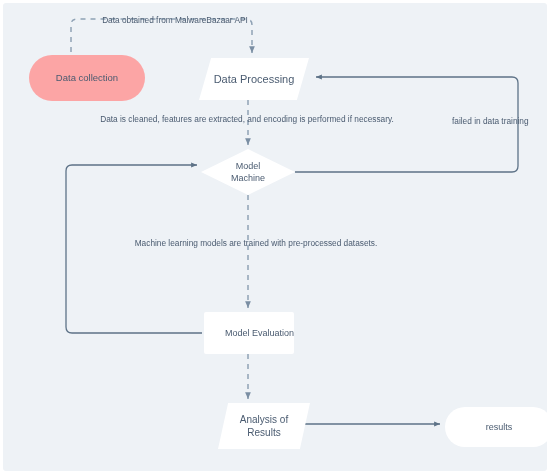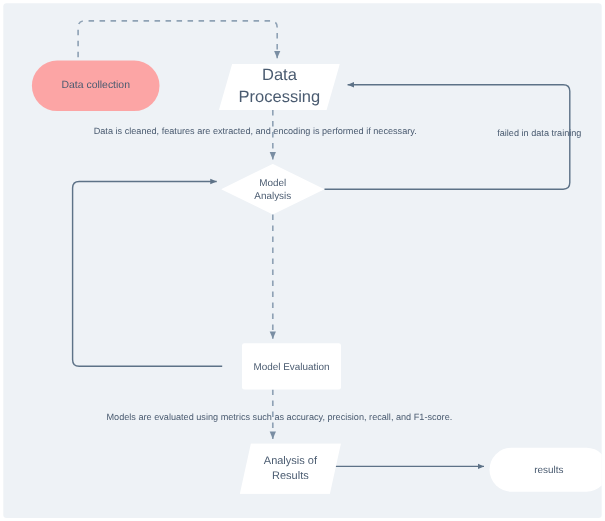--- a/index.html
+++ b/index.html
@@ -55,39 +55,39 @@
     clip-path:polygon(11% 0%, 100% 0%, 89% 100%, 0% 100%);
   }
   
   .diamond{
     background:#ffffff;
     clip-path:polygon(50% 0%, 100% 50%, 50% 100%, 0% 50%);
   }
 
   
   #n-data-collection{ left:26px;  top:52px;  width:116px; height:46px; font-size:9.5px;}
-  #n-data-processing{ left:196px; top:55px;  width:110px; height:42px; font-size:15px;}
+  #n-data-processing{ left:196px; top:55px;  width:110px; height:42px; font-size:11px;}
   #n-model-training{  left:198px; top:146px; width:94px;  height:46px; font-size:9px;}
-  #n-model-evaluation{left:217px; top:309px; width:90px;  height:42px; font-size:9px;}
+  #n-model-evaluation{left:201px; top:309px; width:90px;  height:42px; font-size:9px;justify-content:flex-end;}
   #n-analysis{        left:215px; top:400px; width:92px;  height:46px; font-size:10px;}
   #n-results{         left:442px; top:404px; width:108px; height:40px; font-size:9px;}
 
   
   .edge-label{
     position:absolute;
     color:#4a5b70;
     font-size:8.3px;
     line-height:1.5;
     white-space:nowrap;
     text-align:center;
   }
   .edge-label.wrap{white-space:normal;}
 
   #lbl-api{        left:72px;  top:11px;  width:200px;}
-  #lbl-clean{      left:69px;  top:110px; width:320px;}
+  #lbl-clean{      left:84px;  top:110px; width:320px;}
   #lbl-failtrain{  left:432px; top:112px; width:110px; text-align:left;margin-left:17px;}
   #lbl-mltrain{    left:108px; top:234px; width:290px;}
   #lbl-failedeval{ left:122px; top:313px; width:80px;}
   #lbl-metrics{    left:66px;  top:370px; width:370px;}
 </style>
 </head>
 <body>
 
 <div id="page">
   <div id="canvas" style="background: rgb(238, 242, 246);">
@@ -121,42 +121,43 @@
       <span>Data collection</span>
     </div>
 
     <div class="node para" id="n-data-processing" style="color: rgb(74, 91, 112); background: rgb(255, 255, 255);">
       <span>Data Processing</span>
     </div>
 
     <div class="node diamond" id="n-model-training" style="color: rgb(74, 91, 112); background: rgb(255, 255, 255);">
       <span>
         <span>Model</span>
-        <span>Analysis</span>
+        <span>Machine</span>
       </span>
     </div>
 
     <div class="node rect" id="n-model-evaluation" style="color: rgb(74, 91, 112); background: rgb(255, 255, 255);">
       <span>Model Evaluation</span>
     </div>
 
     <div class="node para" id="n-analysis" style="color: rgb(74, 91, 112); background: rgb(255, 255, 255);">
       <span>
         <span>Analysis of</span>
         <span>Results</span>
       </span>
     </div>
 
     <div class="node pill" id="n-results" style="color: rgb(74, 91, 112); background: rgb(255, 255, 255);">
       <span>results</span>
     </div>
 
+    <div class="edge-label" id="lbl-api" style="color: rgb(74, 91, 112);">Data obtained from MalwareBazaar API</div>
 
     <div class="edge-label" id="lbl-clean" style="color: rgb(74, 91, 112);">Data is cleaned, features are extracted, and encoding is performed if necessary.</div>
 
     <div class="edge-label" id="lbl-failtrain" style="color: rgb(74, 91, 112);">failed in data training</div>
 
+    <div class="edge-label" id="lbl-mltrain" style="color: rgb(74, 91, 112);">Machine learning models are trained with pre-processed datasets.</div>
 
 
-    <div class="edge-label" id="lbl-metrics" style="color: rgb(74, 91, 112);">Models are evaluated using metrics such as accuracy, precision, recall, and F1-score.</div>
 
   </div>
 </div>
 
 </body></html>

